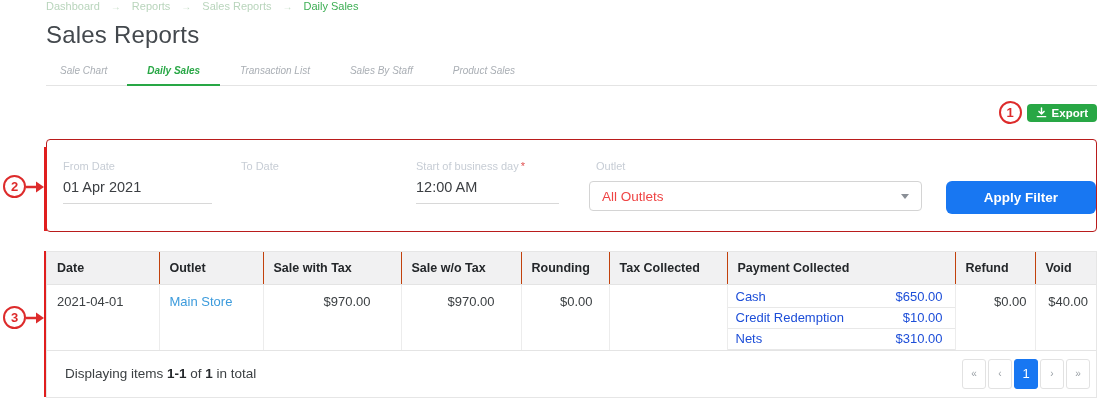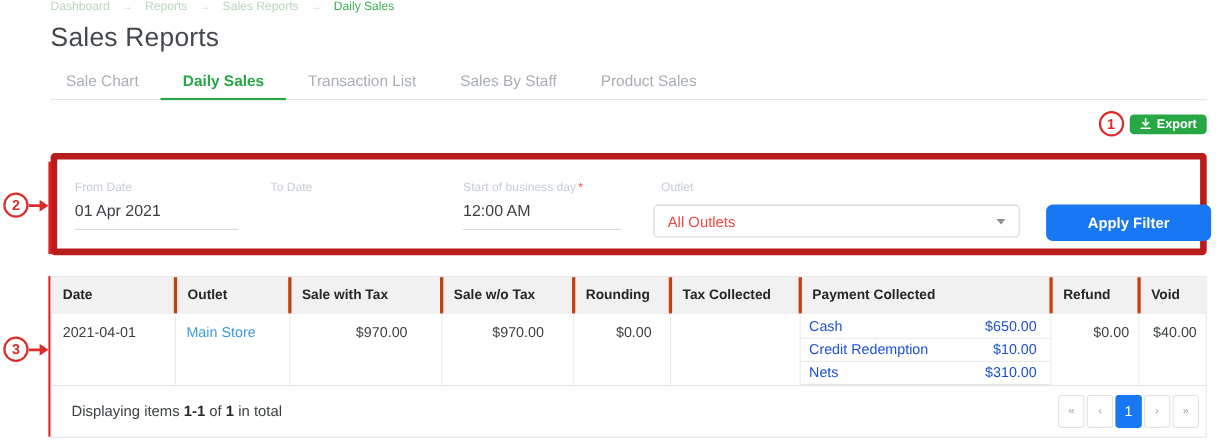--- a/index.html
+++ b/index.html
@@ -14,22 +14,22 @@
   .crumb-sep { color:#c6ddc8; font-size:10px; }
   .crumb.active { color:#3dae54; }
 
   
   .page-title { position:absolute; left:46px; top:21px; font-size:24px; font-weight:400;
     color:#43484d; letter-spacing:0.2px; }
 
   
   .tabs { position:absolute; left:46px; top:59px; width:1051px; display:flex;
     border-bottom:1px solid #e4e4e4; }
-  .tab { padding:6px 20px 8px 20px; font-size:14px; color:#a9aeb4; white-space:nowrap;
-    cursor:pointer; }
+  .tab { padding:6px 20px 8px 20px; font-size:10px; color:#a9aeb4; white-space:nowrap;
+    cursor:pointer;font-style:italic; }
   .tab:first-child { padding-left:14px; }
   .tab.active { color:#28a745; font-weight:700; border-bottom:2px solid #28a745;
     margin-bottom:-1px; }
 
   
   .toolbar { position:absolute; top:101px; right:15px; display:flex; align-items:center; gap:5px; }
   .export-btn { height:18px; background:#28a745; border:none; border-radius:4px; color:#fff;
     font-weight:700; font-size:11.5px; display:flex; align-items:center; gap:5px; padding:0 9px;
     cursor:pointer; font-family:"Liberation Sans", sans-serif; }
 
@@ -39,21 +39,21 @@
     justify-content:center; background:#fff; flex:0 0 auto; }
   .ann-group { position:absolute; display:flex; align-items:center; }
   .ann2 { left:3px; top:175px; }
   .ann3 { left:3px; top:306px; }
   .red-line { position:absolute; width:3px; background:#e01e1e; left:44px; }
   .red-line-2 { top:147px; height:84px; }
   .red-line-3 { top:251px; height:146px; }
 
   
   .filter-card { position:absolute; left:46px; top:139px; width:1051px; height:93px;
-    border:6px solid #b91c1c; border-radius:4px; background:#fff; }
+    border:1px solid #b91c1c; border-radius:4px; background:#fff; }
   .f-field { position:absolute; top:20px; }
   .f-label { font-size:11px; color:#c7cdd5; margin-bottom:7px; white-space:nowrap; }
   .f-req { color:#e05252; margin-left:2px; }
   .f-value { font-size:14.5px; color:#3b3e42; padding-bottom:8px;
     border-bottom:1px solid #d8d8d8; }
   .f-from { left:16px; width:149px; }
   .f-to { left:194px; width:150px; }
   .f-start { left:369px; width:143px; }
   .f-outlet-label { position:absolute; left:549px; top:20px; font-size:11px; color:#c7cdd5; }
   .outlet-select { position:absolute; left:542px; top:41px; width:333px; height:30px;
@@ -64,21 +64,21 @@
     border-right:4px solid transparent; border-top:5px solid #8a8f96; }
   .apply-btn { position:absolute; left:899px; top:41px; width:150px; height:33px;
     background:#1877f2; border:none; border-radius:6px; color:#fff; font-weight:700;
     font-size:13.5px; cursor:pointer; font-family:"Liberation Sans", sans-serif; }
 
   
   .table-card { position:absolute; left:46px; top:251px; width:1051px;
     border:1px solid #e6e6e6; background:#fff; }
   table { width:100%; border-collapse:collapse; table-layout:fixed; }
   th { background:#f1f1f2; height:32px; font-size:12.5px; font-weight:700; color:#24272a;
-    text-align:left; padding:0 10px; border-right:3px solid #c2410c;
+    text-align:left; padding:0 10px; border-right:1px solid #c2410c;
     border-bottom:1px solid #e4e4e4; white-space:nowrap; overflow:hidden; }
   th:last-child { border-right:none; }
   td { vertical-align:top; font-size:13px; color:#3c4043; padding:9px 10px 0 10px;
     border-right:1px solid #ececec; border-bottom:1px solid #e4e4e4; height:65px; }
   td:last-child { border-right:none; }
   td.num { text-align:right; }
   td.c-swt { padding-right:30px; }
   td.c-swo { padding-right:26px; }
   td.c-rnd { padding-right:16px; }
   td.c-ref, td.c-void { padding-right:8px; }

